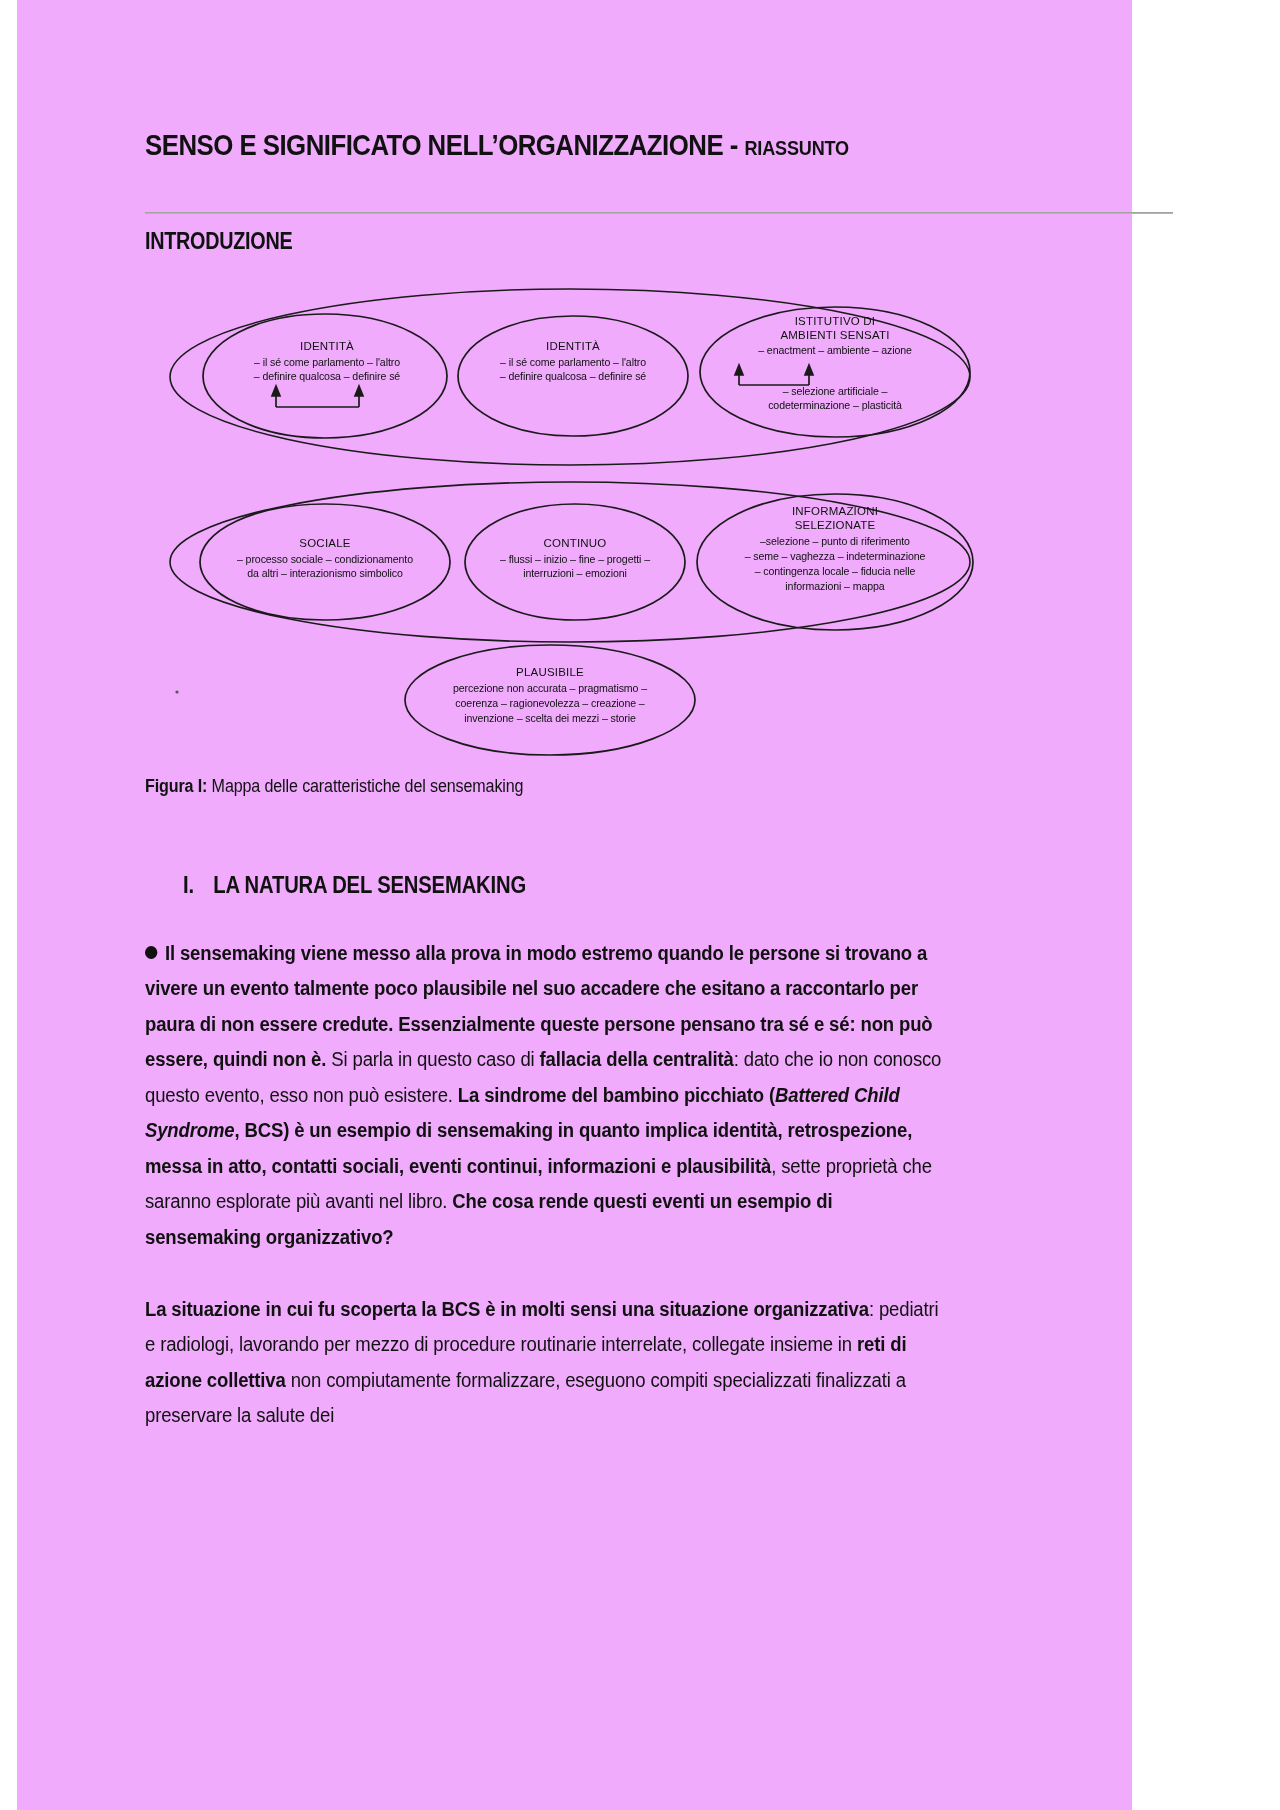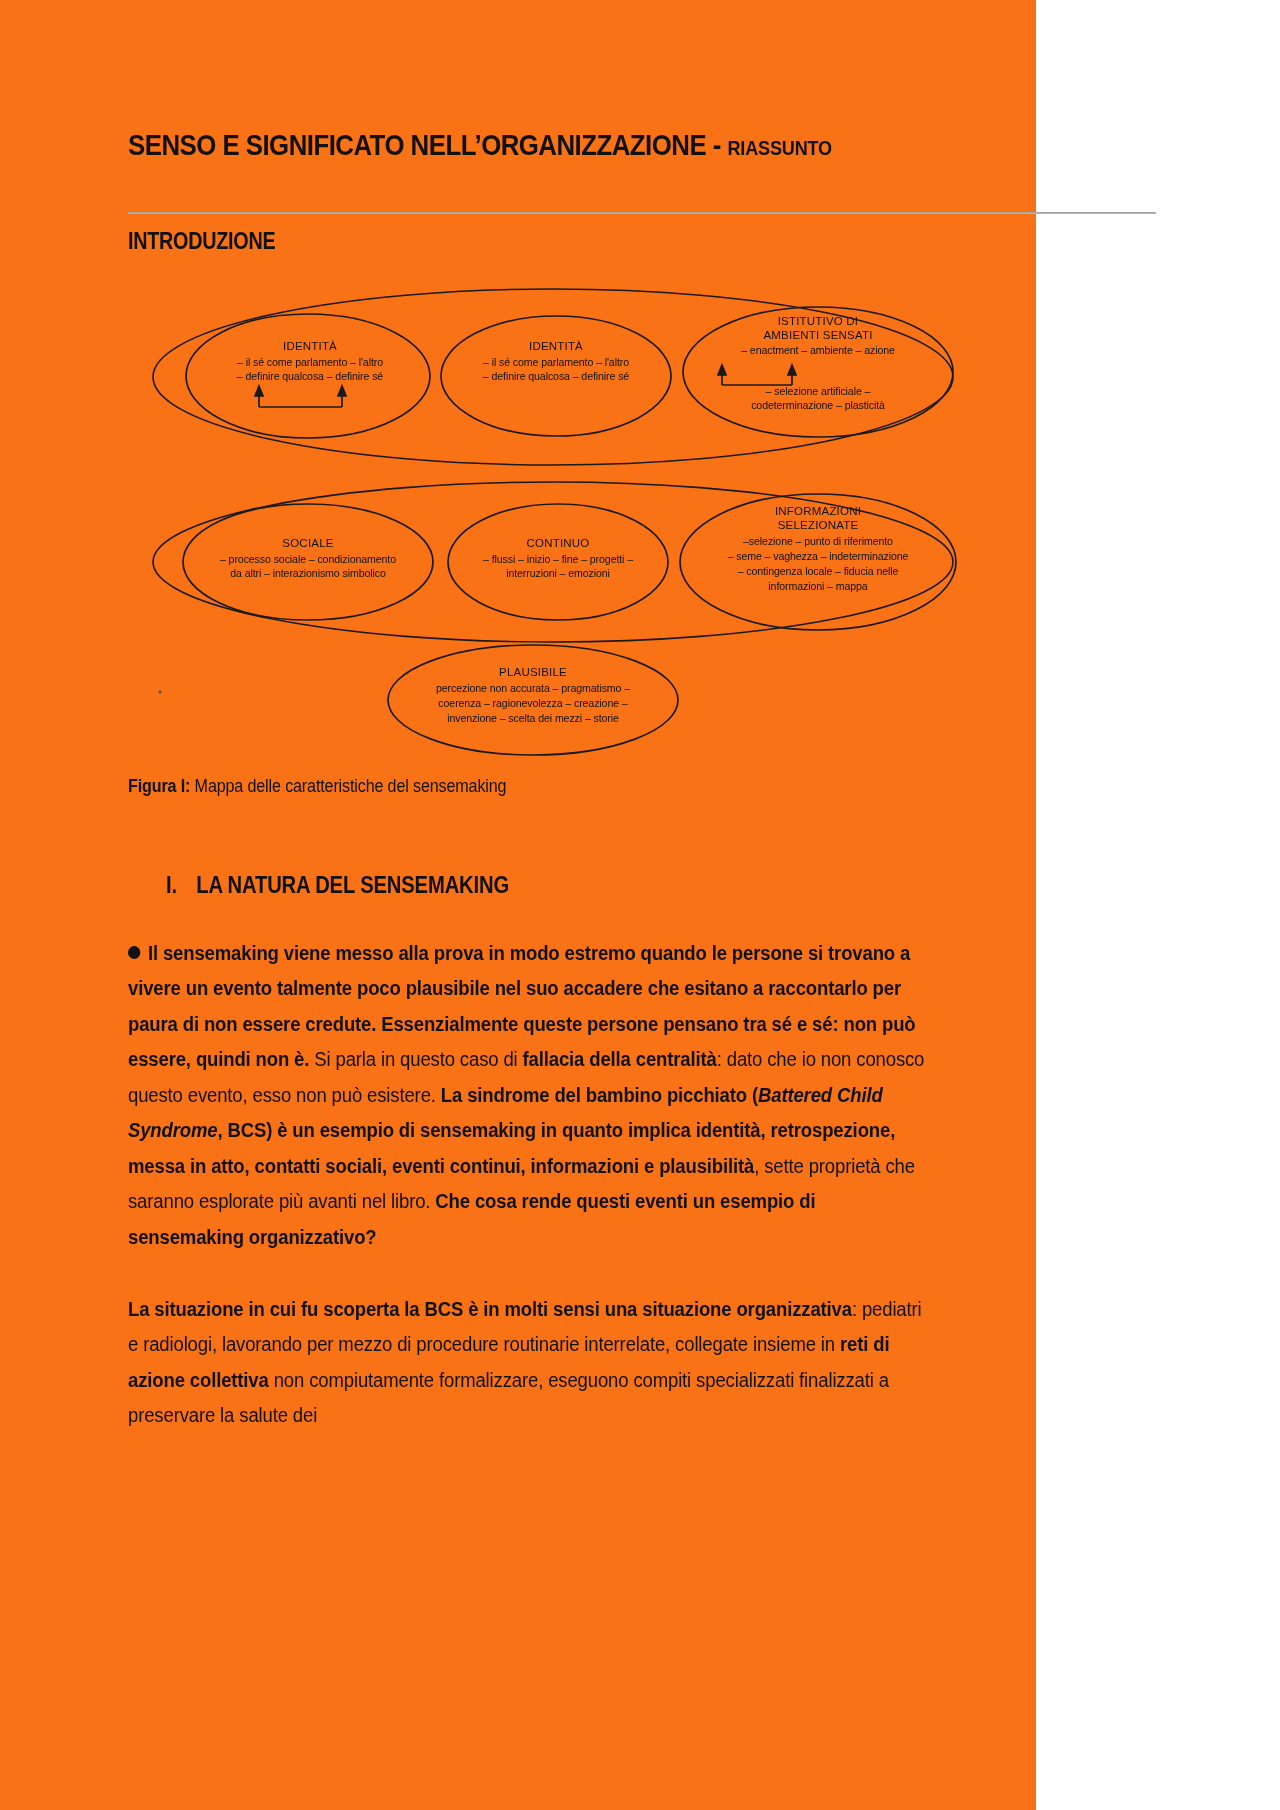--- a/index.html
+++ b/index.html
@@ -11,24 +11,24 @@
     width: 1280px;
     height: 1810px;
     font-family: "Liberation Sans", sans-serif;
     color: #111111;
     position: relative;
     overflow: hidden;
   }
 
   .page {
     position: absolute;
-    left: 0; top: 0;
-    width: 1036px;
+    left: 17px; top: 0;
+    width: 1115px;
     height: 1810px;
-    background: #f97316;
+    background: #f0abfc;
   }
 
   
   .doc-title {
     position: absolute;
     left: 128px;
     top: 128px;
     width: 860px;
     font-family: "Liberation Sans Narrow", "Liberation Sans", sans-serif;
     font-weight: 700;

